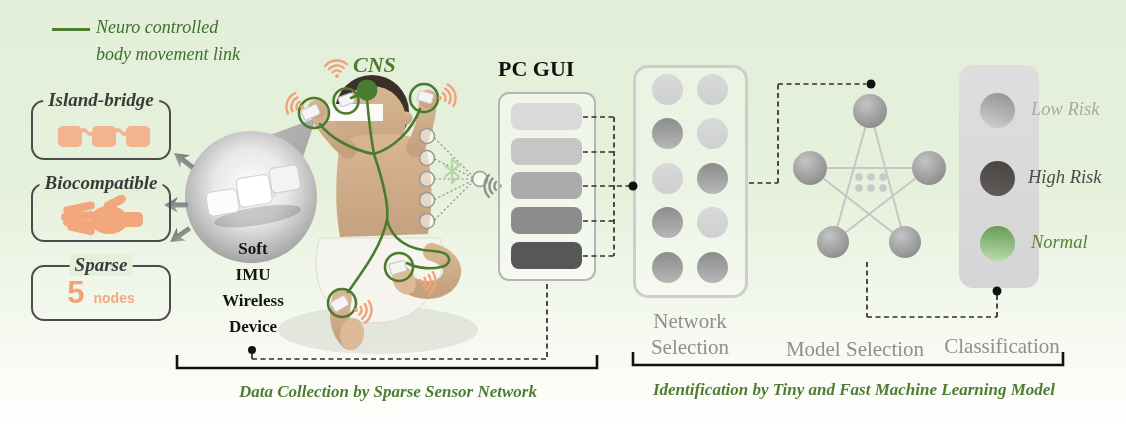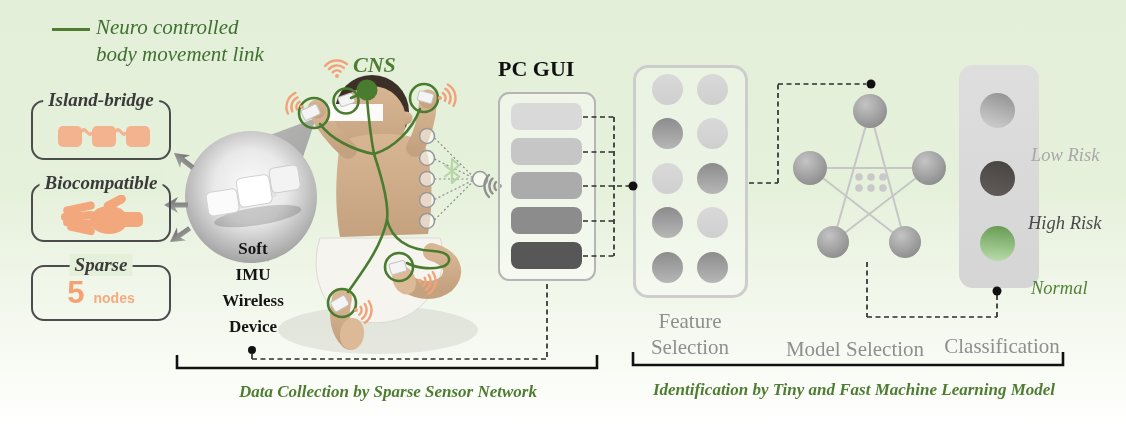--- a/index.html
+++ b/index.html
@@ -7,21 +7,21 @@
     position:relative;width:1126px;height:426px;overflow:hidden;
     background:linear-gradient(180deg,#e3efd9 0%,#e6f1dc 45%,#f4f8ee 75%,#fdfefb 95%,#ffffff 100%);
     font-family:"Liberation Serif","DejaVu Serif",serif;
   }
   svg.layer{position:absolute;left:0;top:0;pointer-events:none;}
   .scene{z-index:1;}
   .connectors{z-index:6;}
 
   
   .legend-line{position:absolute;left:52px;top:28px;width:38px;height:3px;background:#4e7d32;z-index:2;}
-  .legend-text{position:absolute;left:96px;top:14px;z-index:2;font-style:italic;font-size:21px;line-height:27px;color:#3f7030;}
+  .legend-text{position:absolute;left:96px;top:14px;z-index:2;font-style:italic;font-size:18px;line-height:27px;color:#3f7030;}
 
   
   .cns-label{position:absolute;left:353px;top:52px;z-index:2;font-style:italic;font-size:22px;color:#4e7d32;font-weight:bold;}
 
   
   .info-box{position:absolute;left:31px;width:136px;border:2.5px solid #4c4c4c;border-radius:13px;z-index:2;}
   .info-box .box-label{
     position:absolute;top:-13px;left:50%;transform:translateX(-50%);
     background:#e4f0da;padding:0 5px;white-space:nowrap;
     font-weight:bold;font-style:italic;font-size:19px;color:#3a3a3a;
@@ -57,21 +57,21 @@
   .model-label{left:784px;top:336px;width:142px;}
   .class-label{left:936px;top:333px;width:132px;}
 
   
   .class-panel{position:absolute;left:959px;top:65px;width:80px;height:223px;z-index:2;
     border-radius:14px;background:linear-gradient(180deg,#dedede,#d5d5d5);}
   .cnode{position:absolute;left:20.5px;width:35px;height:35px;border-radius:50%;}
   .cnode.low{top:27.5px;background:linear-gradient(200deg,#8f8f8f,#d2d2d2);}
   .cnode.high{top:95.5px;background:linear-gradient(195deg,#474340,#625d5a);}
   .cnode.normal{top:160.5px;background:linear-gradient(185deg,#649a50,#bbddad);}
-  .risk-label{position:absolute;z-index:3;font-style:italic;font-size:18.5px;white-space:nowrap;margin-top:46px;}
+  .risk-label{position:absolute;z-index:3;font-style:italic;font-size:18.5px;white-space:nowrap;}
   .risk-0{left:1031px;top:99px;}
   .risk-1{left:1028px;top:167px;}
   .risk-2{left:1031px;top:232px;}
 
   
   .caption{position:absolute;z-index:2;text-align:center;font-weight:bold;font-style:italic;
     font-size:17px;color:#4e7d32;}
   .caption-left{left:163px;top:382px;width:450px;}
   .caption-right{left:615px;top:380px;width:478px;}
 </style>
@@ -295,21 +295,21 @@
         <div class="fnode light" style="left: 60.5px; top: 50px;"></div>
         <div class="fnode light" style="left: 15.5px; top: 94.5px;"></div>
         <div class="fnode dark" style="left: 60.5px; top: 94.5px;"></div>
         <div class="fnode dark" style="left: 15.5px; top: 139px;"></div>
         <div class="fnode light" style="left: 60.5px; top: 139px;"></div>
         <div class="fnode dark" style="left: 15.5px; top: 183.5px;"></div>
         <div class="fnode dark" style="left: 60.5px; top: 183.5px;"></div>
       </div>
   </div>
   <div class="section-label feature-label">
-    <div>Feature</div>
+    <div>Network</div>
     <div>Selection</div>
   </div>
 
   <div class="section-label model-label">Model Selection</div>
 
   <div class="class-panel">
     <div class="cnode low"></div>
     <div class="cnode high"></div>
     <div class="cnode normal"></div>
   </div>

